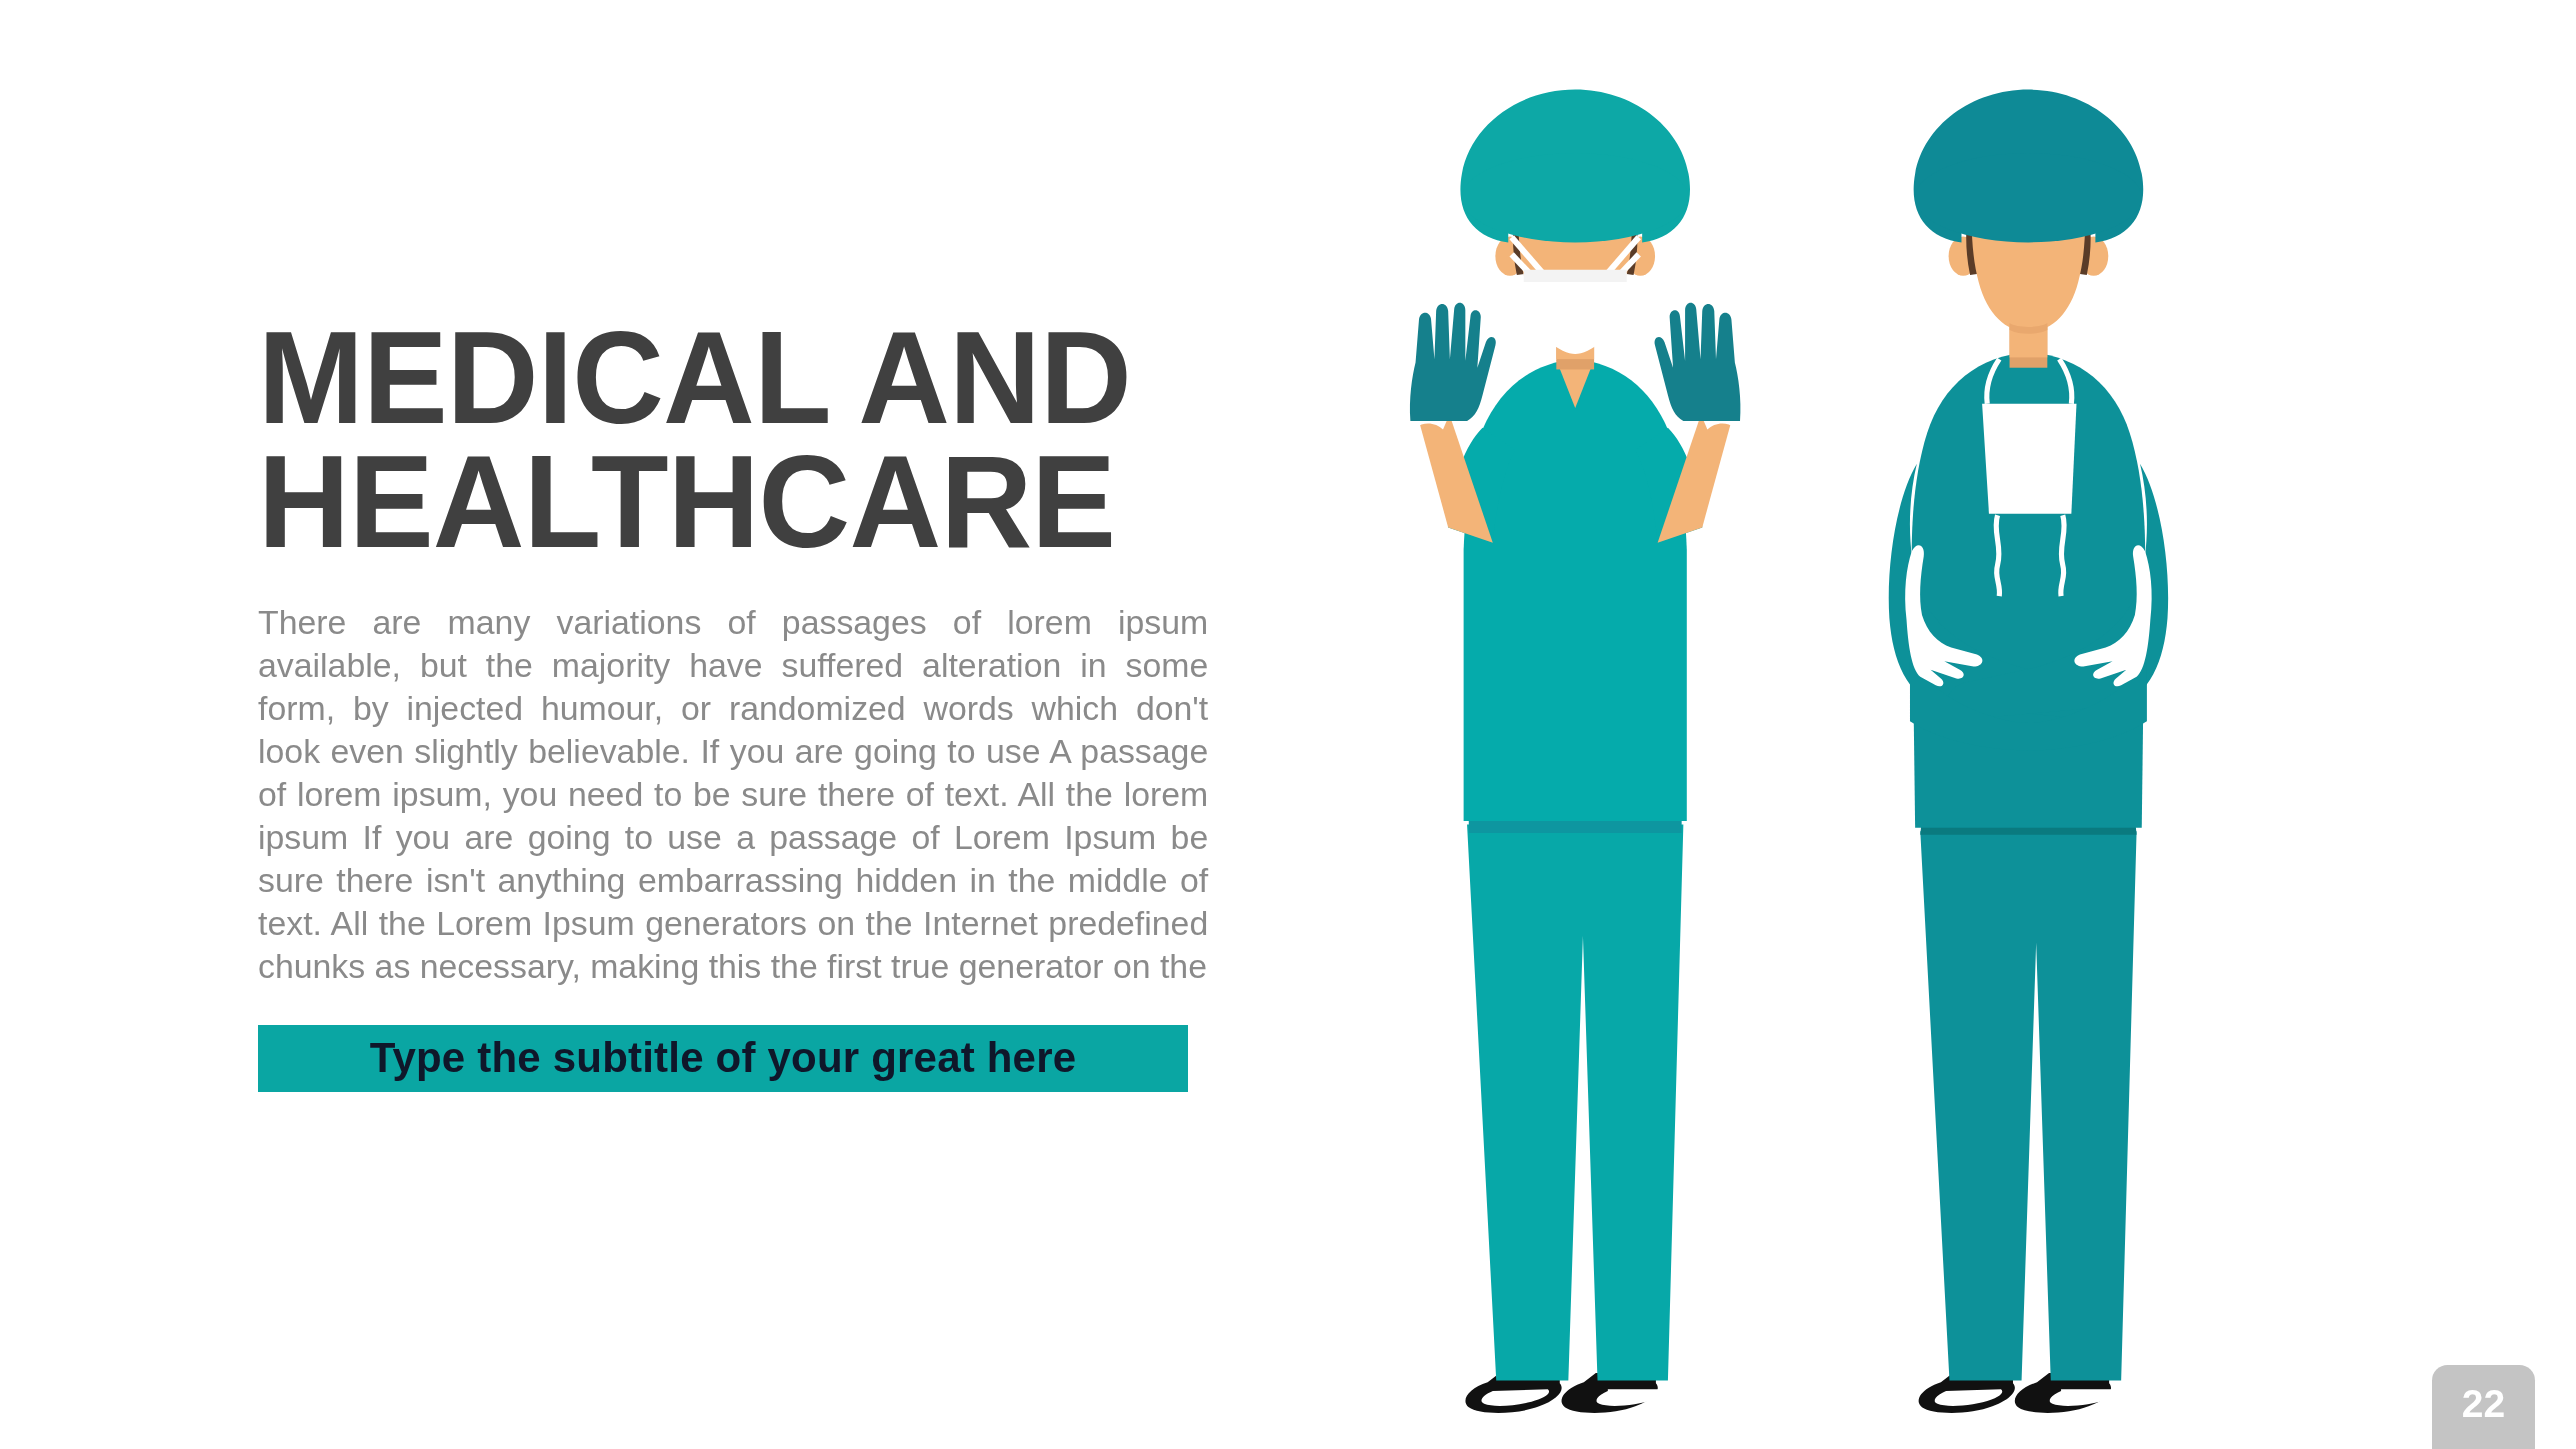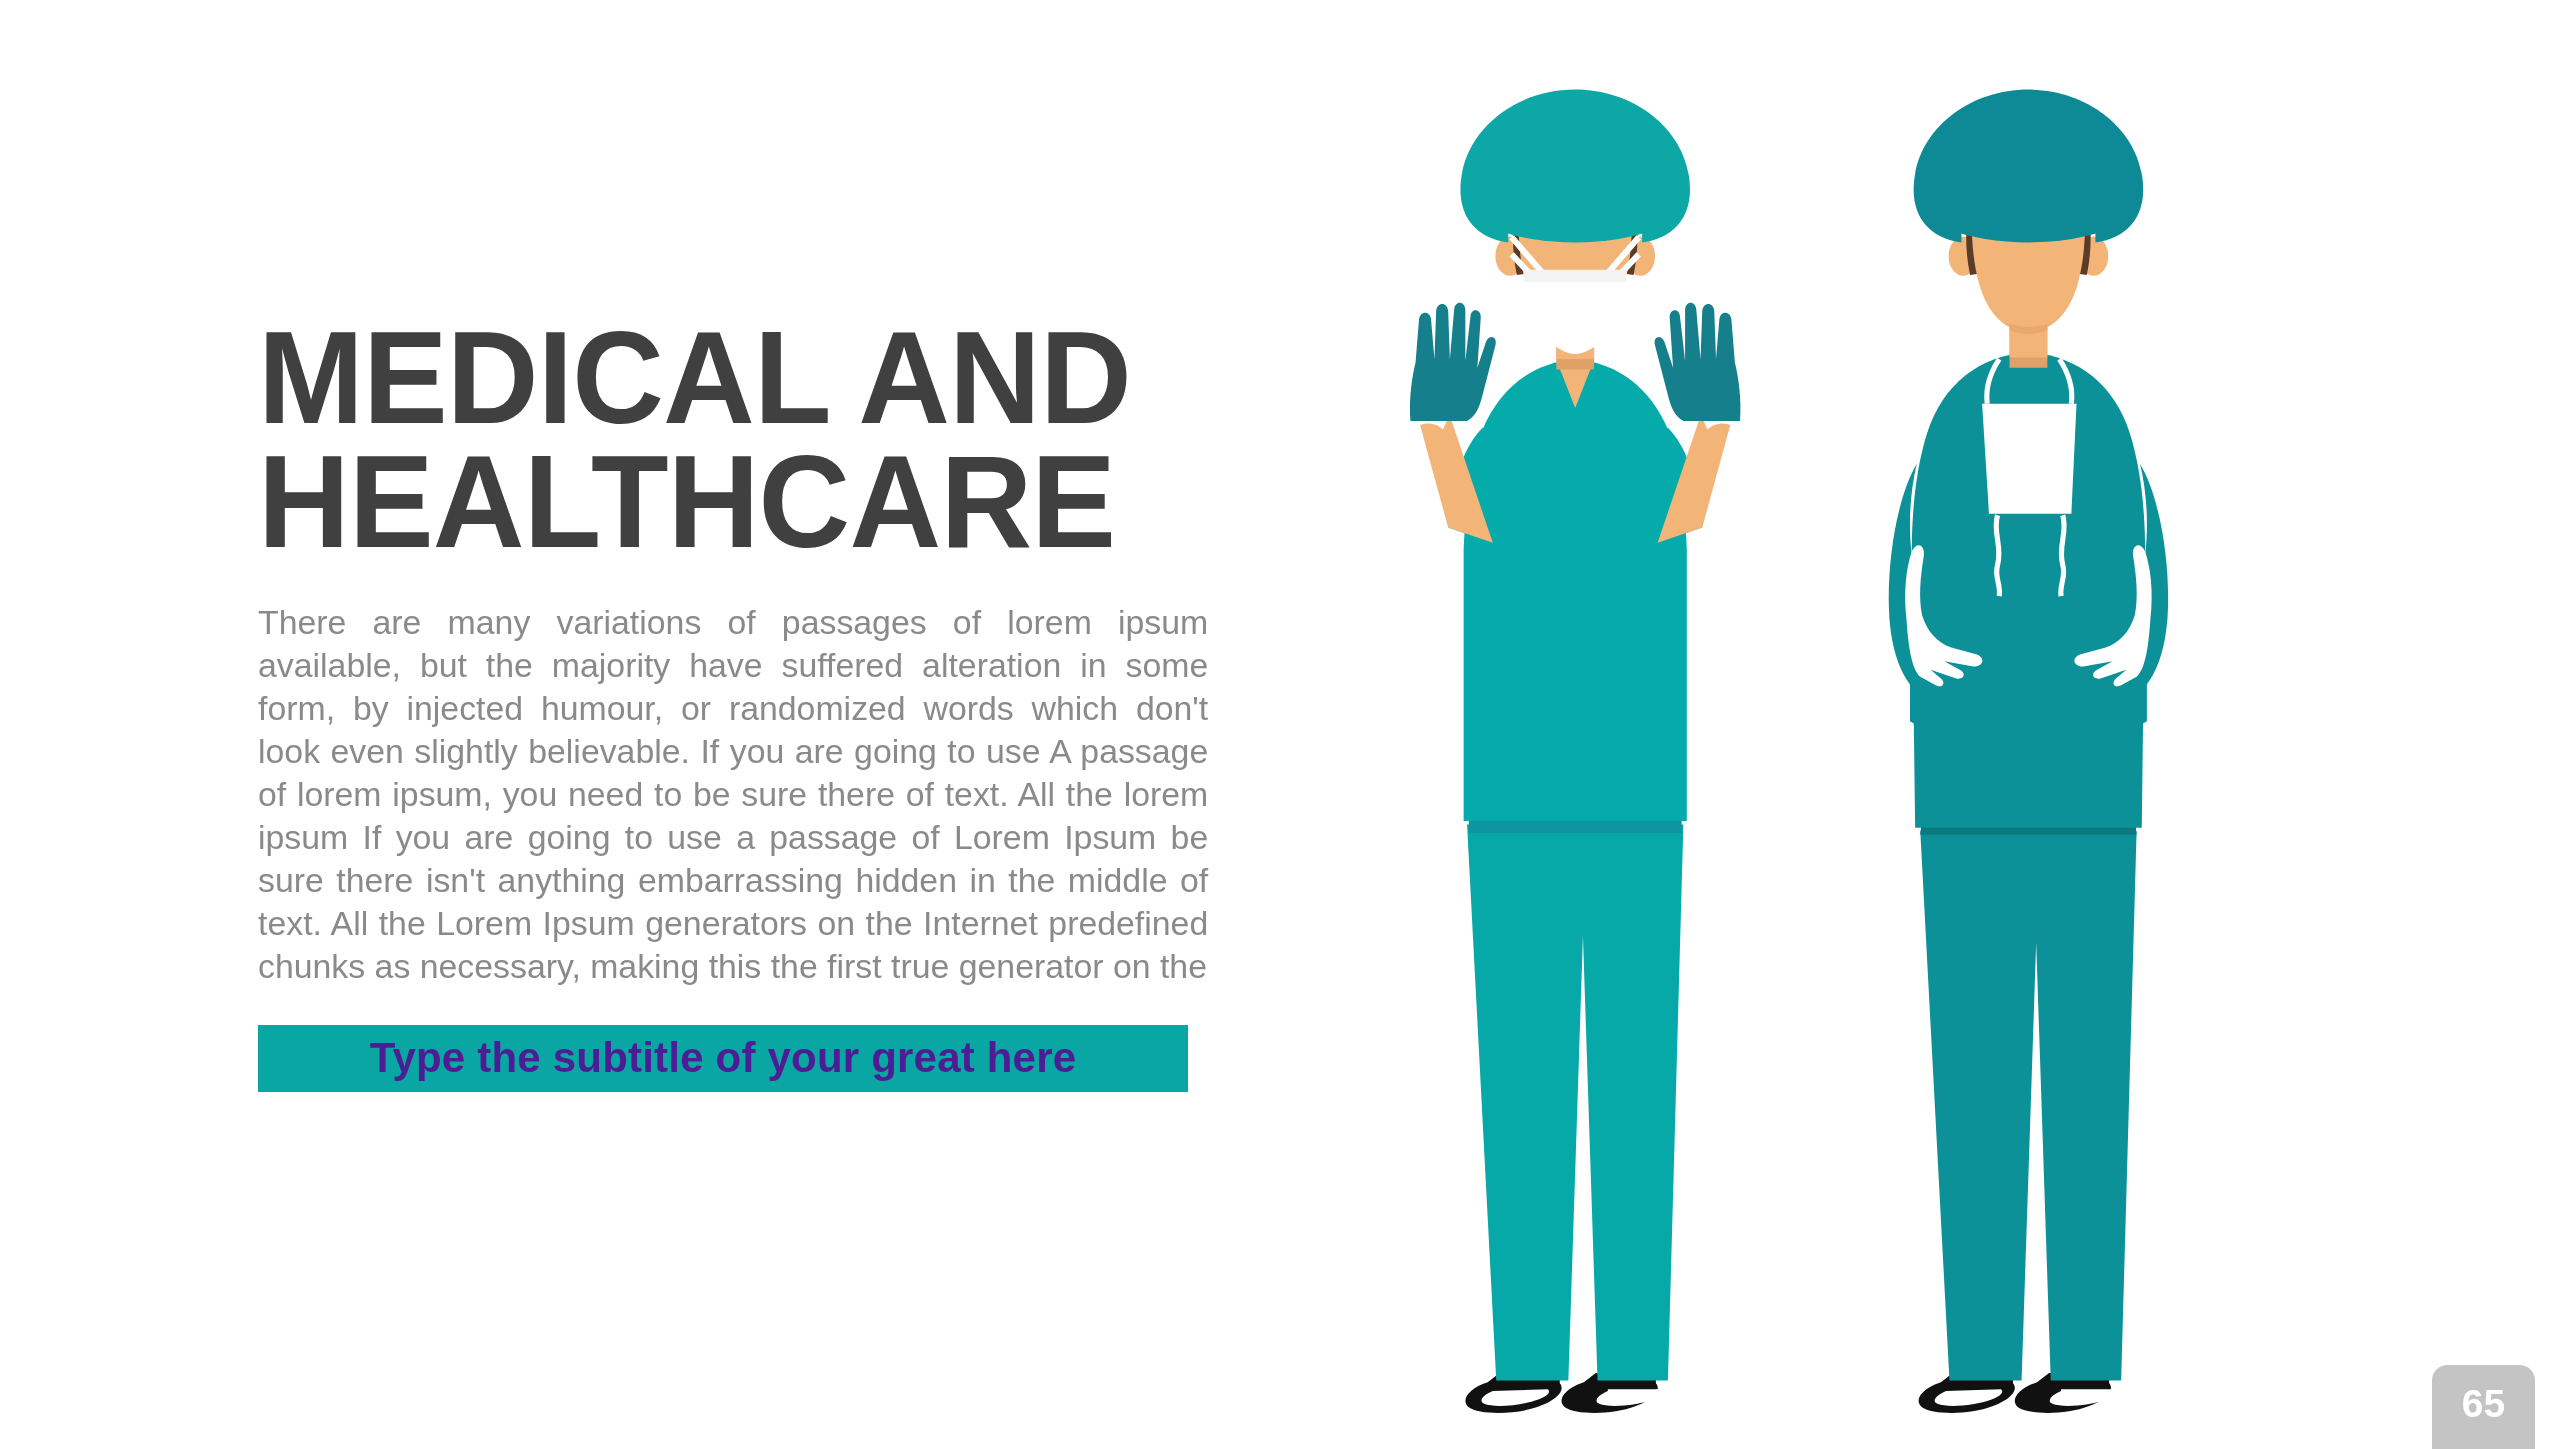--- a/index.html
+++ b/index.html
@@ -57,21 +57,21 @@
     display:flex;
     align-items:center;
     justify-content:center;
     border:0;
     cursor:pointer;
   }
   .subtitle-bar .label {
     font-family:"Liberation Sans Narrow","Liberation Sans",sans-serif;
     font-weight:bold;
     font-size:42px;
-    color:#4c1d95;
+    color:#0f172a;
     letter-spacing:0.2px;
     white-space:nowrap;
   }
 
   
   .art {
     position:absolute;
     left:1340px;
     top:69px;
     width:970px;
@@ -318,17 +318,17 @@
                    L880 202 C922 196 942 166 934 122
                    C924 66 868 24 802 24 Z" fill="#0E8A96"></path>
           <ellipse cx="802" cy="150" rx="132" ry="52" fill="#0E8A96"></ellipse>
         </g>
       </g>
 
     </svg>
   </div>
 
   <div class="page-badge">
-    <span class="num">65</span>
+    <span class="num">22</span>
   </div>
 
 </div>
 
 
 </body></html>

